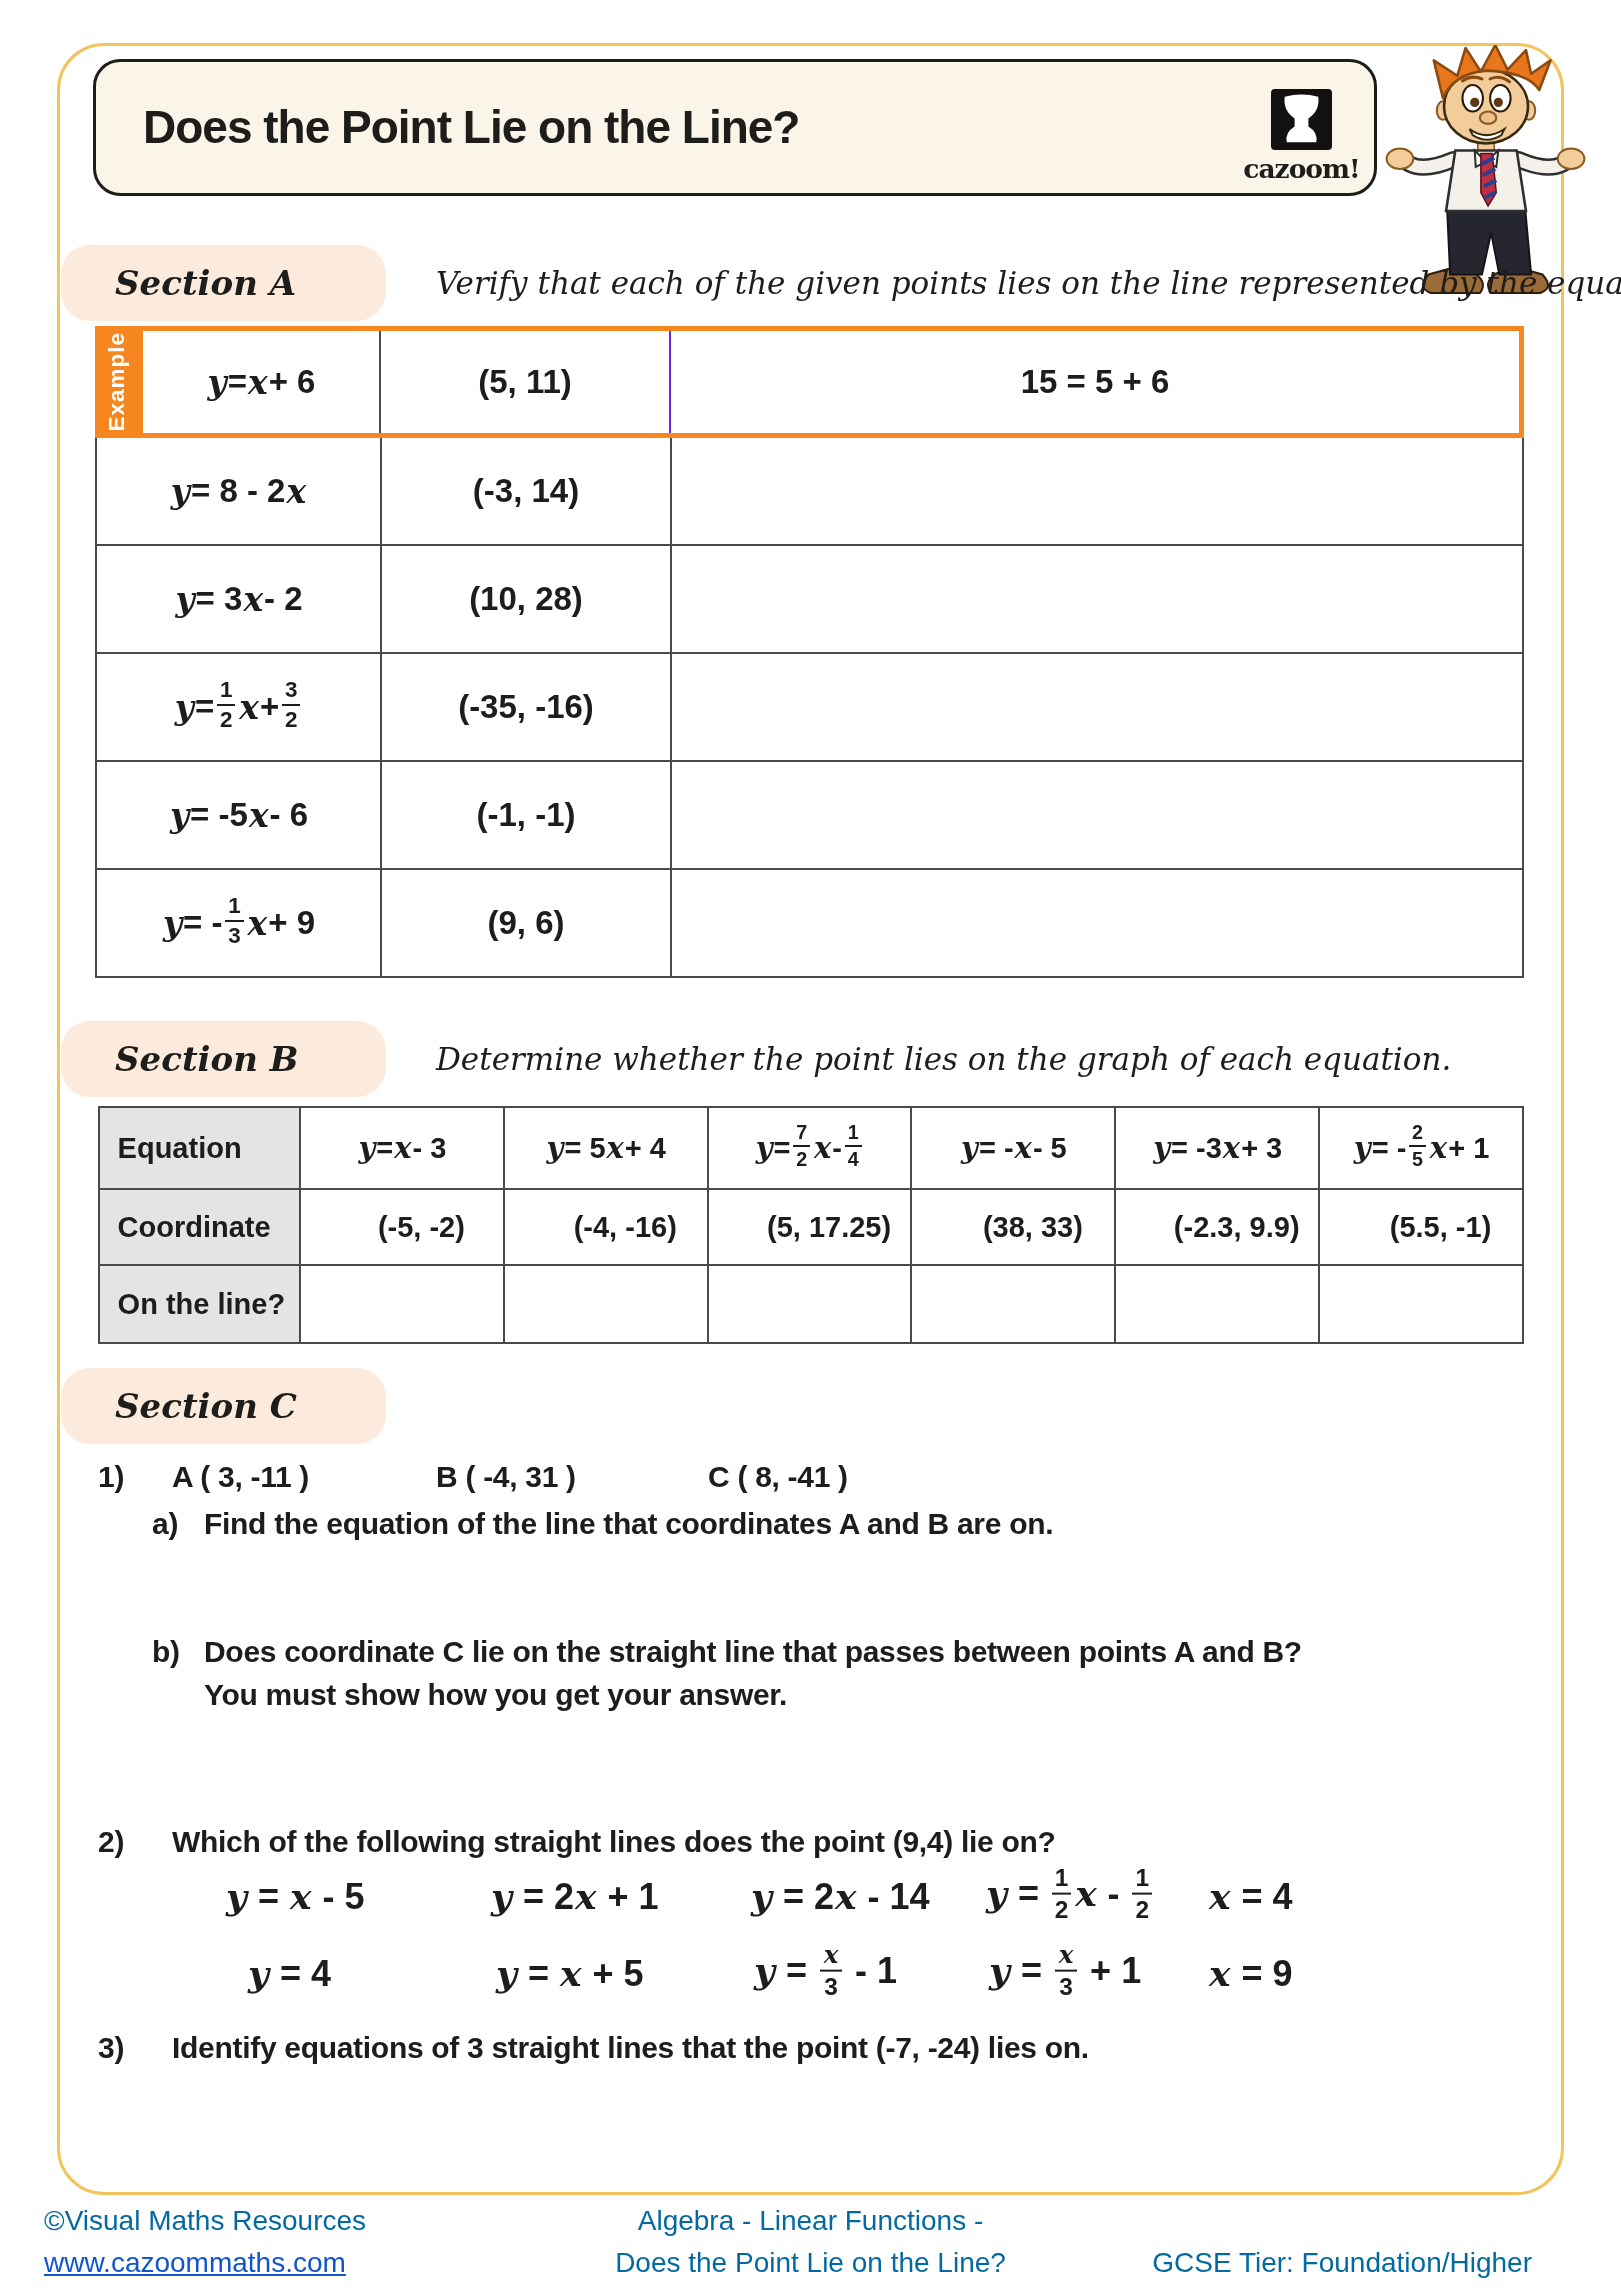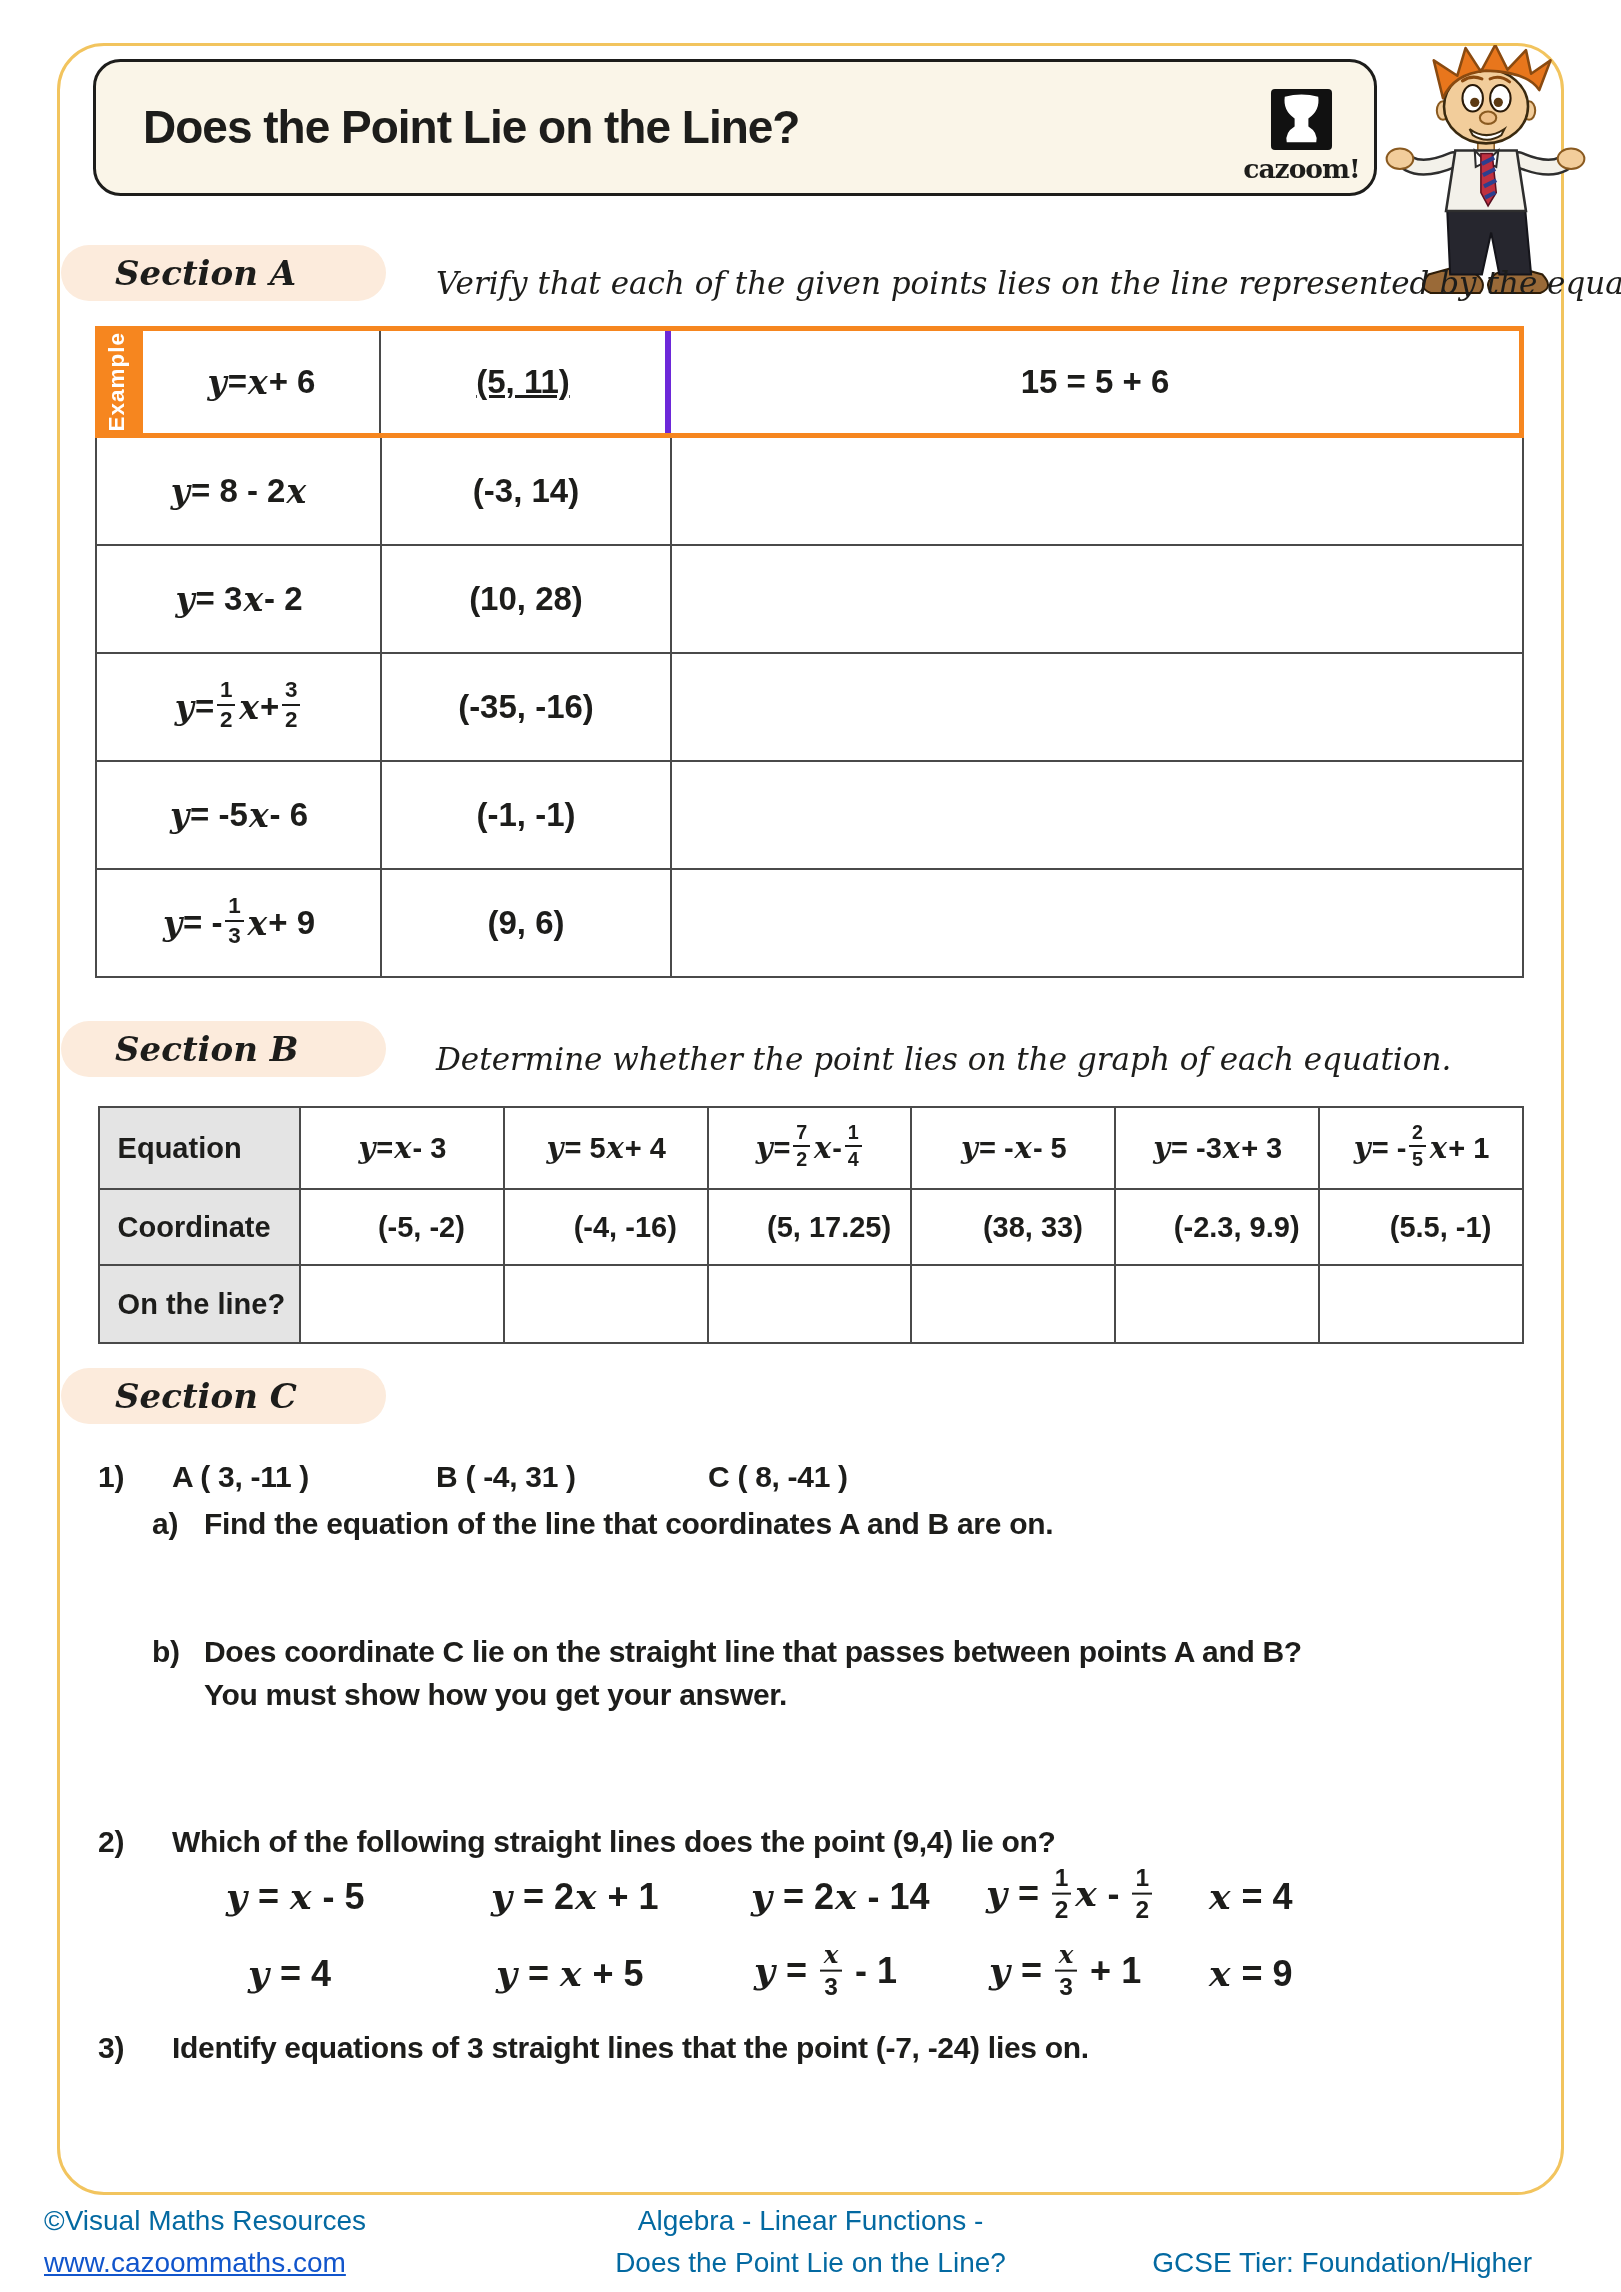--- a/index.html
+++ b/index.html
@@ -13,21 +13,21 @@
   .title-box{position:absolute;left:93px;top:59px;width:1284px;height:137px;
     background:#FAF5E8;border:3.9px solid #1d1d1b;border-radius:27.4px;}
   .page-title{position:absolute;left:47px;top:0;height:129px;display:flex;align-items:center;
     font-size:46px;font-weight:700;letter-spacing:-1px;color:#1d1d1b;white-space:nowrap;}
   .logo{position:absolute;left:1127px;top:25.5px;width:157px;text-align:center;}
   .logo svg{display:block;margin:0 auto;}
   .logo-word{font-family:"DejaVu Serif",serif;font-weight:700;font-size:26.5px;letter-spacing:-1px;margin-top:2px;}
 
   .mascot{position:absolute;left:1374px;top:45px;}
 
-  .sec-label{position:absolute;left:61px;width:325px;height:56px;background:#FCEBDC;border-radius:29px;
+  .sec-label{position:absolute;left:61px;width:325px;height:76px;background:#FCEBDC;border-radius:29px;
     display:flex;align-items:center;padding-left:54px;
     font-family:"DejaVu Serif",serif;font-style:italic;font-weight:700;font-size:34px;color:#1d1d1b;}
   .sec-instr{position:absolute;left:436px;height:76px;display:flex;align-items:center;
     font-family:"DejaVu Serif",serif;font-style:italic;font-size:31px;color:#1d1d1b;white-space:nowrap;}
 
   
   .eq{font-weight:700;}
   .eq i{font-family:"DejaVu Serif",serif;font-style:italic;font-weight:700;padding:0 1px;}
   .frac{display:inline-flex;flex-direction:column;align-items:center;vertical-align:middle;
     line-height:1;font-size:0.68em;margin:0 2.9px;position:relative;top:-0.08em;}
@@ -35,21 +35,21 @@
   .fden{padding-top:2.9px;}
 
   
   .tableA{position:absolute;left:95px;top:326px;width:1429px;}
   .exrow{display:flex;height:112px;}
   .extab{width:43px;background:#F6861F;display:flex;align-items:center;justify-content:center;}
   .extab-text{writing-mode:vertical-rl;transform:rotate(180deg);color:#fff;font-weight:700;font-size:22.5px;letter-spacing:1px;}
   .excells{flex:1;display:flex;border:5.9px solid #F6861F;background:#fff;}
   .excells .cel{display:flex;align-items:center;justify-content:center;font-size:33px;font-weight:700;}
   .excells .ca1{width:238px;border-right:2px solid #4a4a4a;}
-  .excells .ca2{width:290px;border-right:6px solid #6d28d9;text-decoration:underline;}
+  .excells .ca2{width:290px;border-right:2px solid #6d28d9;}
   .excells .ca3{flex:1;}
   .arow{display:flex;height:108px;border-left:2px solid #4a4a4a;border-right:2px solid #4a4a4a;border-bottom:2px solid #4a4a4a;background:#fff;}
   .arow .cel{display:flex;align-items:center;justify-content:center;font-size:33px;font-weight:700;}
   .arow .ca1{width:285px;border-right:2px solid #4a4a4a;}
   .arow .ca2{width:290px;border-right:2px solid #4a4a4a;}
   .arow .ca3{flex:1;}
 
   
   .tableB{position:absolute;left:98px;top:1106px;width:1426px;border:2px solid #4a4a4a;}
   .brow{display:flex;border-bottom:2px solid #4a4a4a;}

